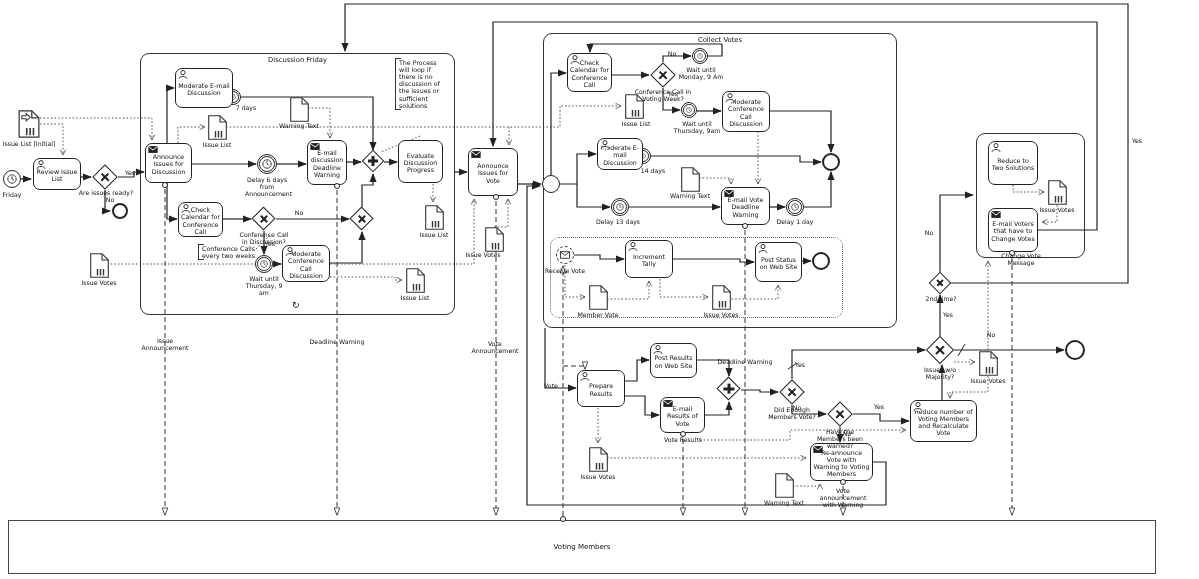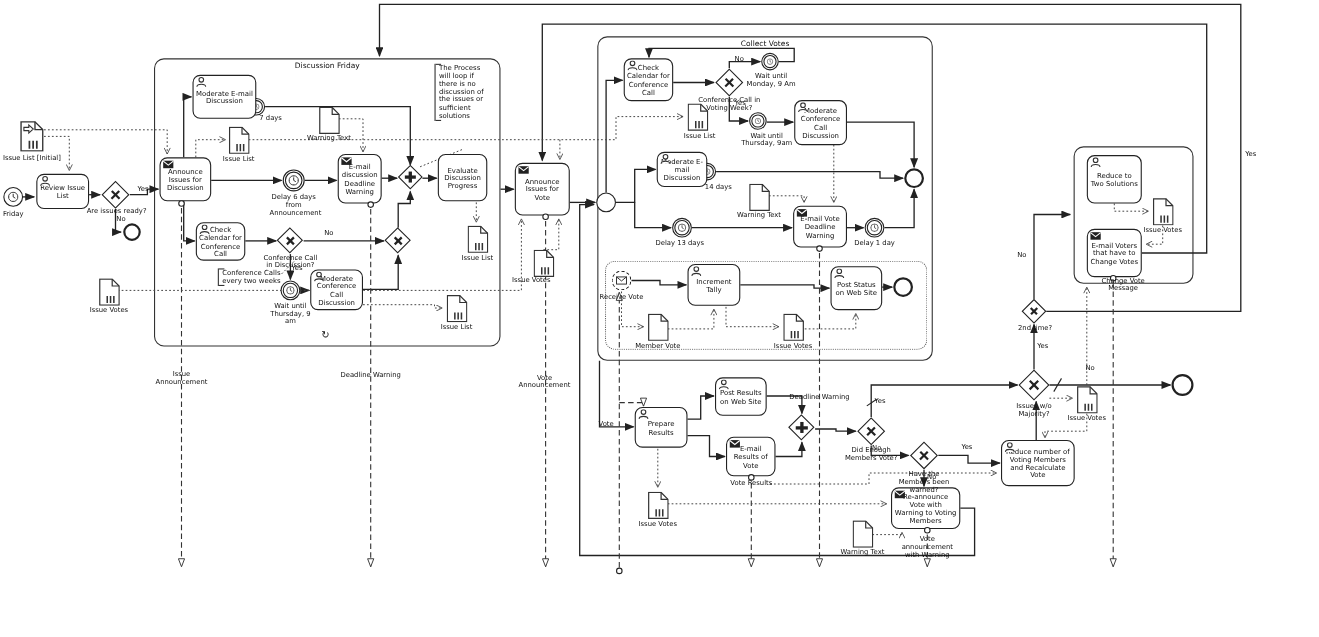--- a/index.html
+++ b/index.html
@@ -44,25 +44,28 @@
   .loopmark{position:absolute;font-size:9px;line-height:1}
 </style>
 </head>
 <body>
 
 <div id="canvas">
 
   <div class="container" style="left:140px;top:53px;width:315px;height:262px">
     <span class="ctitle">Discussion Friday</span>
   </div>
-  <div class="container" style="left:543px;top:33px;width:305px;height:295px">
+  <div class="container" style="left:543px;top:33px;width:354px;height:295px">
     <span class="ctitle">Collect Votes</span>
   </div>
   <div class="container eventsub" style="left:550px;top:237px;width:293px;height:81px"></div>
   <div class="container" style="left:976px;top:133px;width:109px;height:125px"></div>
+  <div class="pool" style="left:8px;top:520px;width:1148px;height:54px">
+    <span class="plabel">Voting Members</span>
+  </div>
   <span class="loopmark" style="left:292px;top:301px">↻</span>
 
   <svg class="wires" width="1199" height="579">
     <defs>
       <marker id="ar" viewBox="0 0 10 8" refX="9" refY="4" markerWidth="7.5" markerHeight="6" orient="auto-start-reverse">
           <path d="M0,0 L10,4 L0,8 z" fill="#222"></path>
         </marker>
       <marker id="oar" viewBox="0 0 10 8" refX="9" refY="4" markerWidth="8.5" markerHeight="7" orient="auto-start-reverse">
           <path d="M0.7,0.7 L9.3,4 L0.7,7.3 z" fill="#fff" stroke="#333" stroke-width="1"></path>
         </marker>

